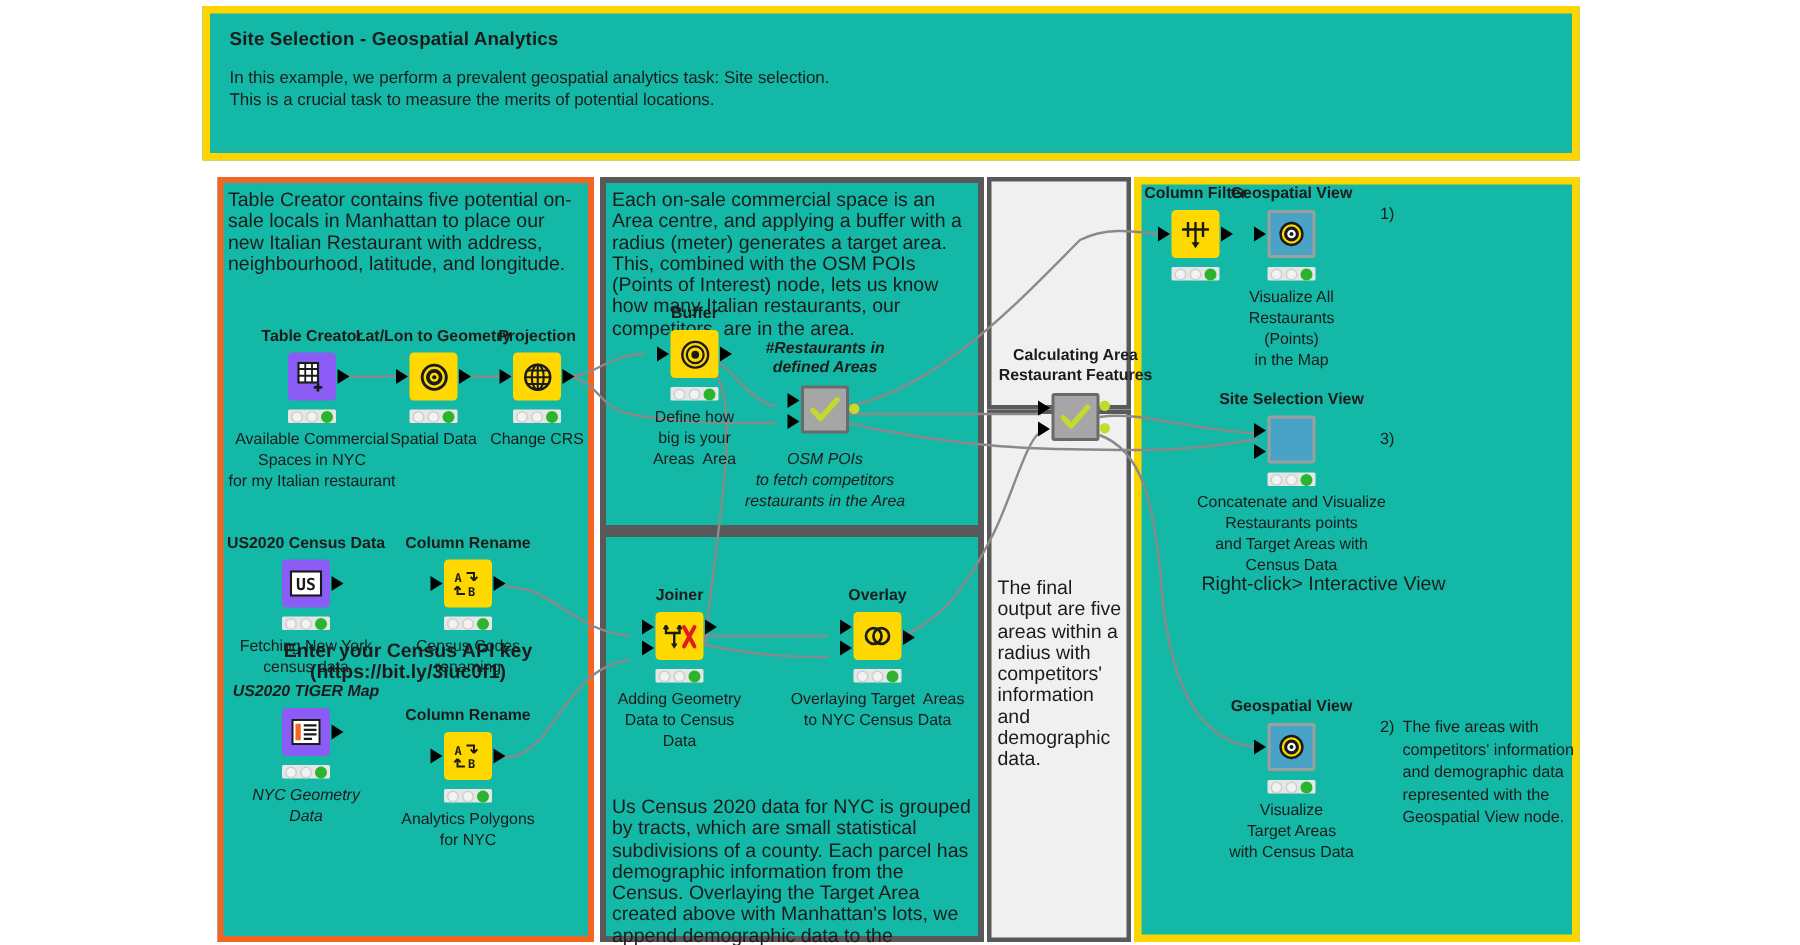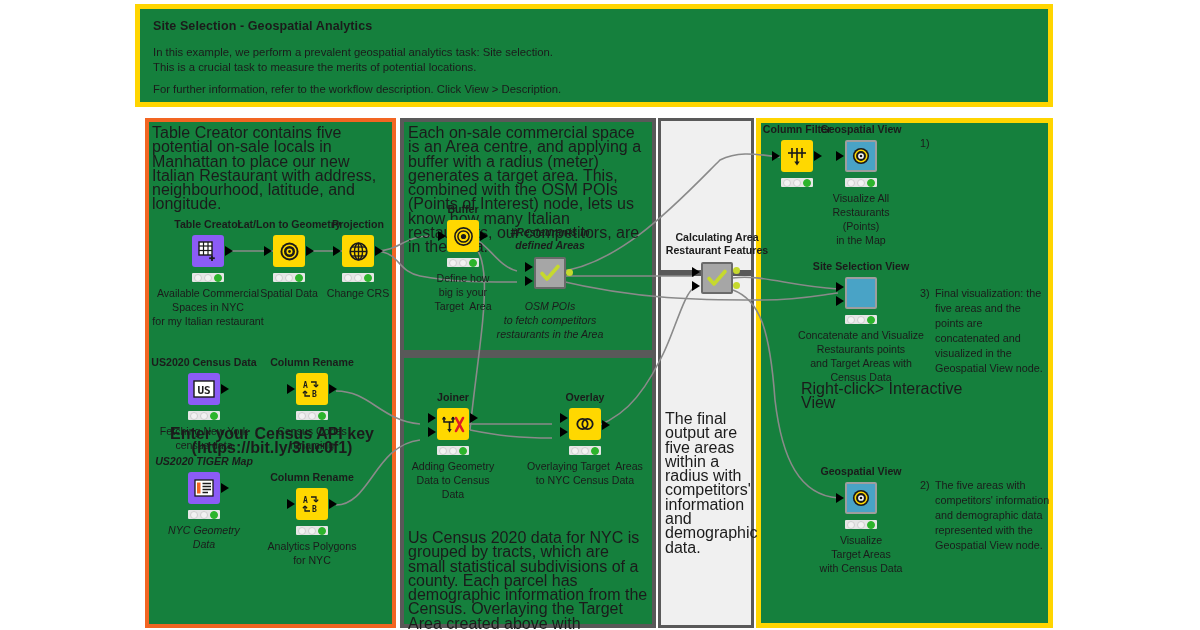--- a/index.html
+++ b/index.html
@@ -7,21 +7,21 @@
     width:1200px;height:630px;
     background:#ffffff;
     font-family:"Liberation Sans", sans-serif;
     color:#1b1b1b;
     overflow:hidden;
     position:relative;
   }
   .canvas{position:absolute;left:0;top:0;width:1200px;height:630px;}
 
   
-  .panel{position:absolute;box-sizing:border-box;background:#15803d;}
+  .panel{position:absolute;box-sizing:border-box;background:#14b8a6;}
   .panel.yellow{border:5px solid #FFD500;}
   .panel.orange{border:4px solid #F26522;}
   .panel.gray{border:4px solid #595959;}
   .panel.grayfill{border:3px solid #595959;background:#F0F0F0;}
 
   .ptitle{font-size:12.5px;font-weight:bold;letter-spacing:.1px;}
   .ptext{font-size:11.3px;line-height:15.4px;}
 
   
   .node{position:absolute;}
@@ -60,38 +60,37 @@
     background:#E6E6E6;border-radius:1px;
     display:flex;align-items:center;justify-content:space-evenly;
   }
   .status i{display:block;width:6px;height:6px;border-radius:50%;background:#F2F2F2;border:1px solid #cfcfcf;}
   .status i.on{background:#2CB42C;border-color:#2CB42C;}
   .node-sub{
     position:absolute;left:50%;transform:translateX(-50%);top:51px;
     white-space:nowrap;font-size:10.6px;line-height:14px;text-align:center;
   }
 
-  .note{position:absolute;font-size:16px;line-height:14.3px;}
+  .note{position:absolute;font-size:13px;line-height:14.3px;}
   .numnote{position:absolute;font-size:10.8px;line-height:15px;}
   .numnote span.n{position:absolute;left:0;top:0;}
   .numnote div.t{margin-left:15px;}
 
   svg.wires{position:absolute;left:0;top:0;width:1200px;height:630px;pointer-events:none;}
   svg.wires path{fill:none;stroke:#8a8a8a;stroke-width:1.6;}
 </style>
 </head>
 <body>
 
 <div class="canvas">
 
   <div class="panel yellow" style="left:135px;top:4px;width:918px;height:103px;">
     <div class="ptitle" style="position:absolute;left:13px;top:10px;">Site Selection - Geospatial Analytics</div>
     <div class="ptext" style="position:absolute;left:13px;top:36px;"> In this example, we perform a prevalent geospatial analytics task: Site selection.</div>
     <div class="ptext" style="position:absolute;left:13px;top:51px;">This is a crucial task to measure the merits of potential locations.</div>
-    <div class="ptext" style="position:absolute;left:13px;top:73px;">For further information, refer to the workflow description. Click View &gt; Description.</div>
   </div>
 
   <div class="panel orange" style="left:145px;top:118px;width:251px;height:510px;"></div>
 
   <div class="panel gray" style="left:400px;top:118px;width:256px;height:236px;"></div>
   <div class="panel gray" style="left:400px;top:354px;width:256px;height:274px;"></div>
 
   <div class="panel grayfill" style="left:658px;top:118px;width:96px;height:155px;"></div>
   <div class="panel grayfill" style="left:658px;top:273px;width:96px;height:355px;"></div>
 
@@ -137,34 +136,33 @@
   </div>
 
   <div class="note" style="left:408px;top:126px;width:240px;">
     <span>Each on-sale commercial space is an Area centre, and applying a buffer with a radius (meter) generates a target area. This, combined with the OSM POIs (Points of Interest) node, lets us know how many Italian restaurants, our competitors, are in the area.</span>
   </div>
 
   <div class="note" style="left:408px;top:531px;width:240px;">
     <span>Us Census 2020 data for NYC is grouped by tracts, which are small statistical subdivisions of a county. Each parcel has demographic information from the Census. Overlaying the Target Area created above with Manhattan's lots, we append demographic data to the restaurant's in-area information.</span>
   </div>
 
-  <div class="note" style="left:665px;top:385px;width:84px;margin-top:27px;">
+  <div class="note" style="left:665px;top:385px;width:84px;">
     <span>The final output are five areas within a radius with competitors' information and demographic data.</span>
   </div>
 
   <div class="note" style="left:801px;top:382px;width:200px;">
     <span>Right-click&gt; Interactive View</span>
   </div>
 
   <div class="numnote" style="left:920px;top:136px;width:128px;">
     <span class="n">1)</span>
   </div>
   <div class="numnote" style="left:920px;top:286px;width:128px;">
     <span class="n">3)</span>
-    <div class="t">Final visualization: the five areas and the points are concatenated and visualized in the Geospatial View node.</div>
   </div>
   <div class="numnote" style="left:920px;top:478px;width:132px;">
     <span class="n">2)</span>
     <div class="t">The five areas with competitors' information and demographic data represented with the Geospatial View node.</div>
   </div>
 
   <div class="node" style="left:181px;top:235px;width:54px;height:48px;">
     <div class="node-title">Table Creator</div>
     <div class="nbody orange">
       <svg width="22" height="22" viewBox="0 0 22 22">
@@ -329,21 +327,21 @@
     </div>
     <div class="port in"></div>
     <div class="port out"></div>
     <div class="status">
         <i></i>
         <i></i>
         <i class="on"></i>
       </div>
     <div class="node-sub" style="white-space:pre;">Define how
 big is your
-Target  Area</div>
+Areas  Area</div>
   </div>
 
   <div class="node" style="left:523px;top:257px;width:54px;height:48px;font-style:italic;">
     <div class="node-title two" style="white-space:pre;">#Restaurants in
 defined Areas</div>
     <div class="nbody meta">
       <svg width="22" height="20" viewBox="0 0 22 20">
         <path d="M3,10.5 L8,16 L19,3.5" fill="none" stroke="#C6D92E" stroke-width="3.6" stroke-linecap="round" stroke-linejoin="round"></path>
       </svg>
     </div>

